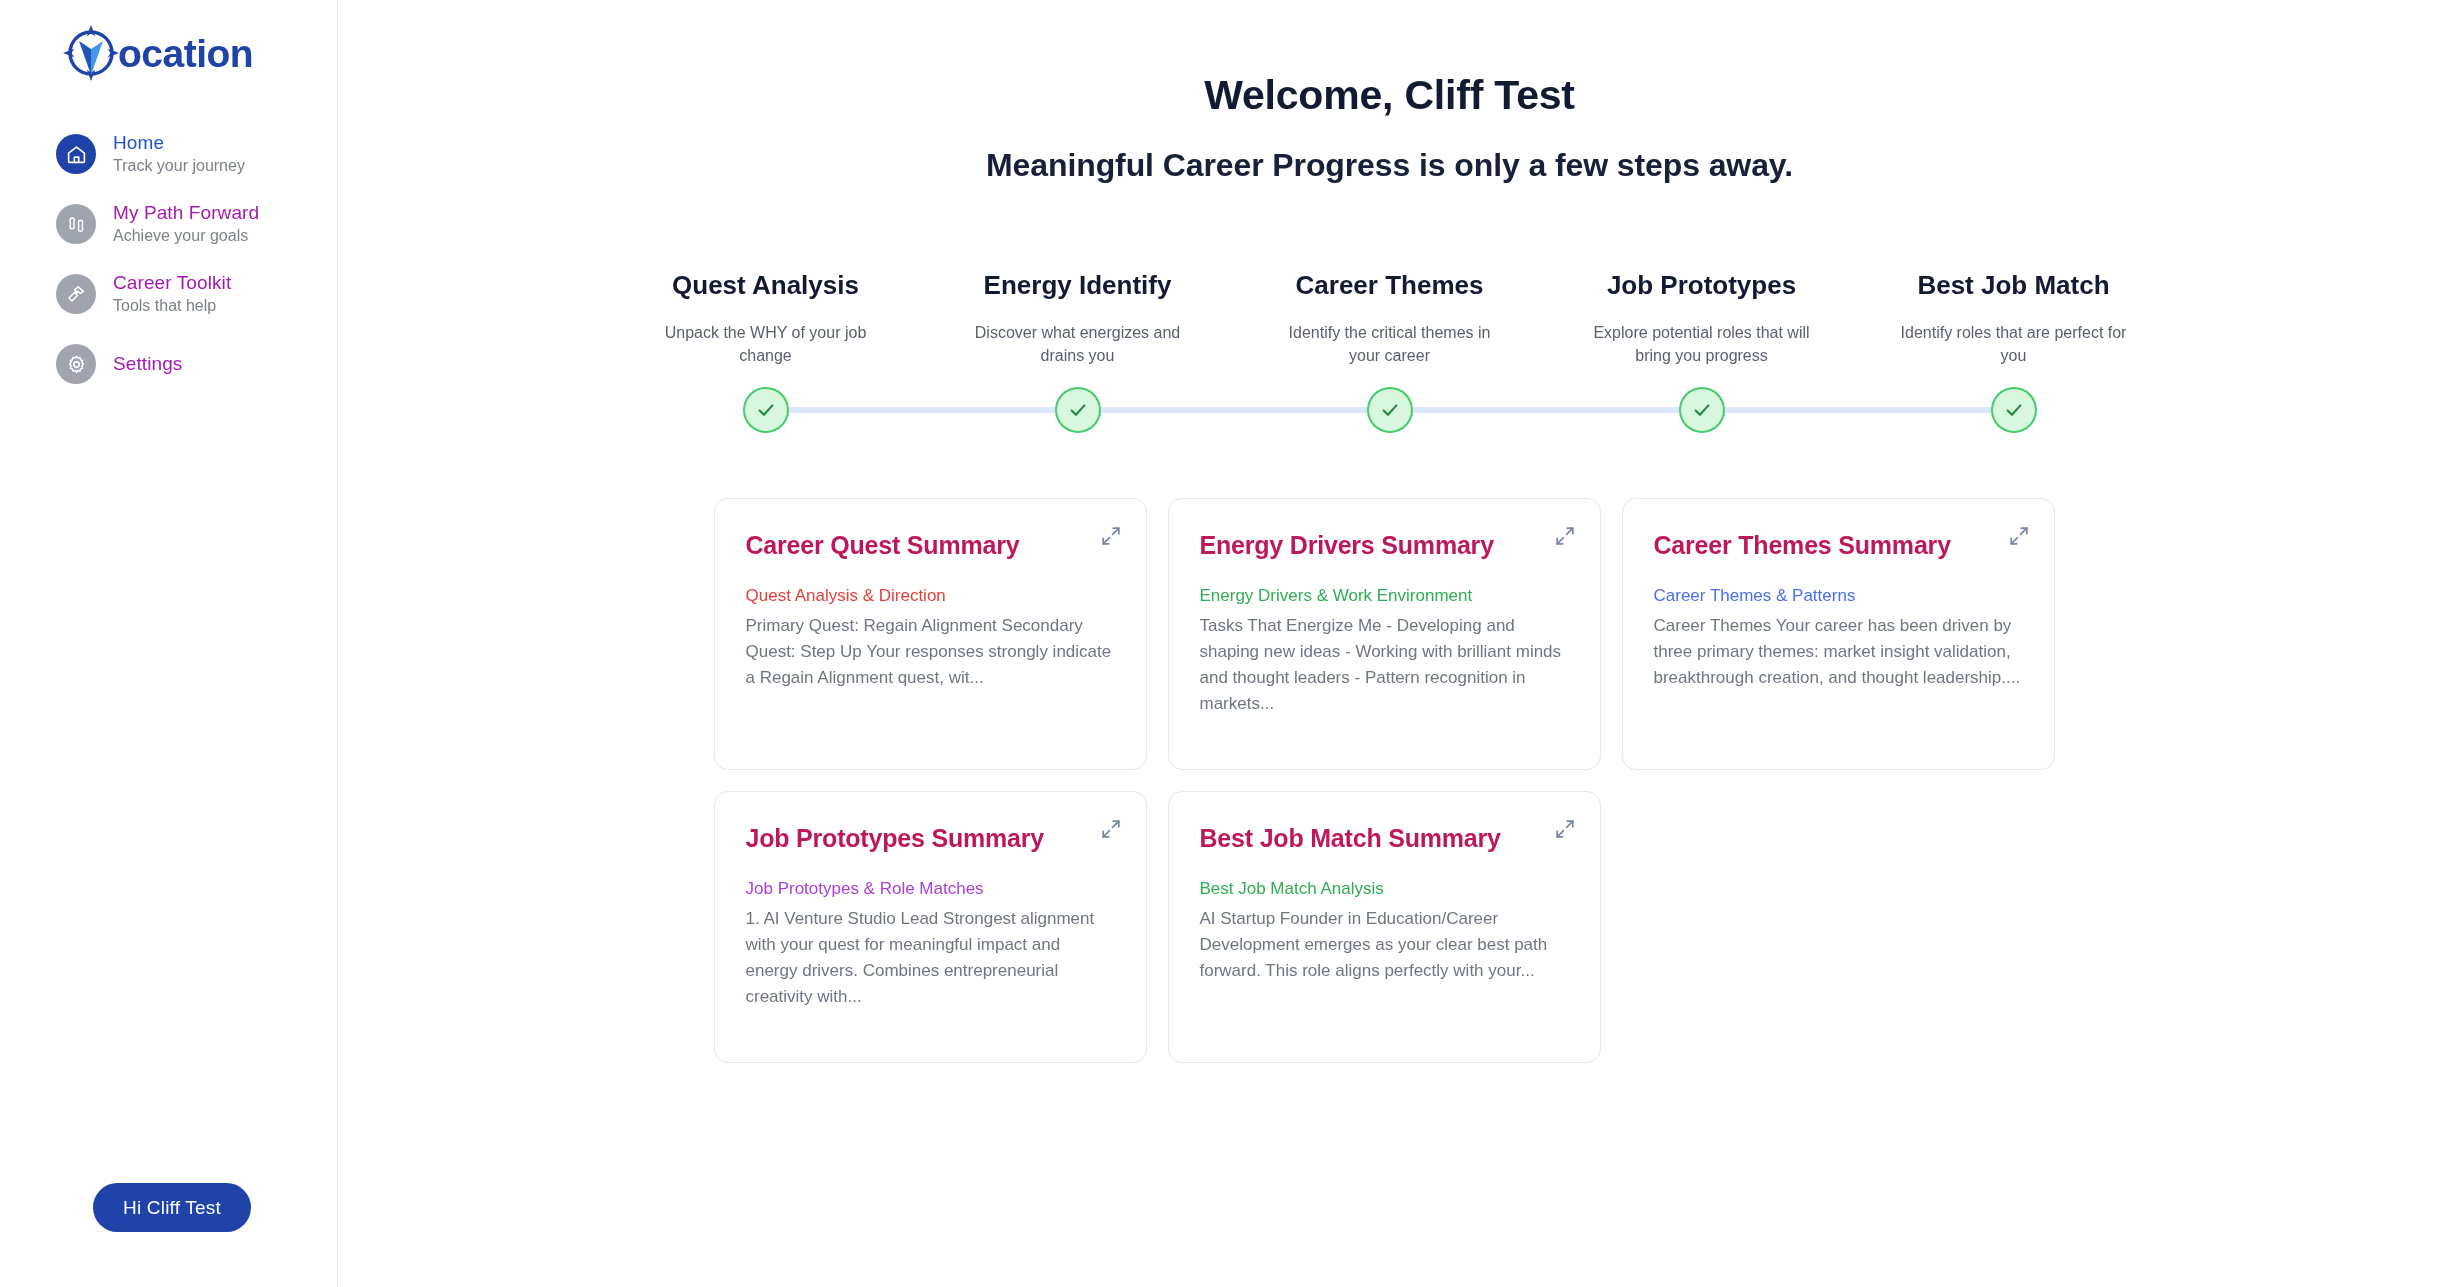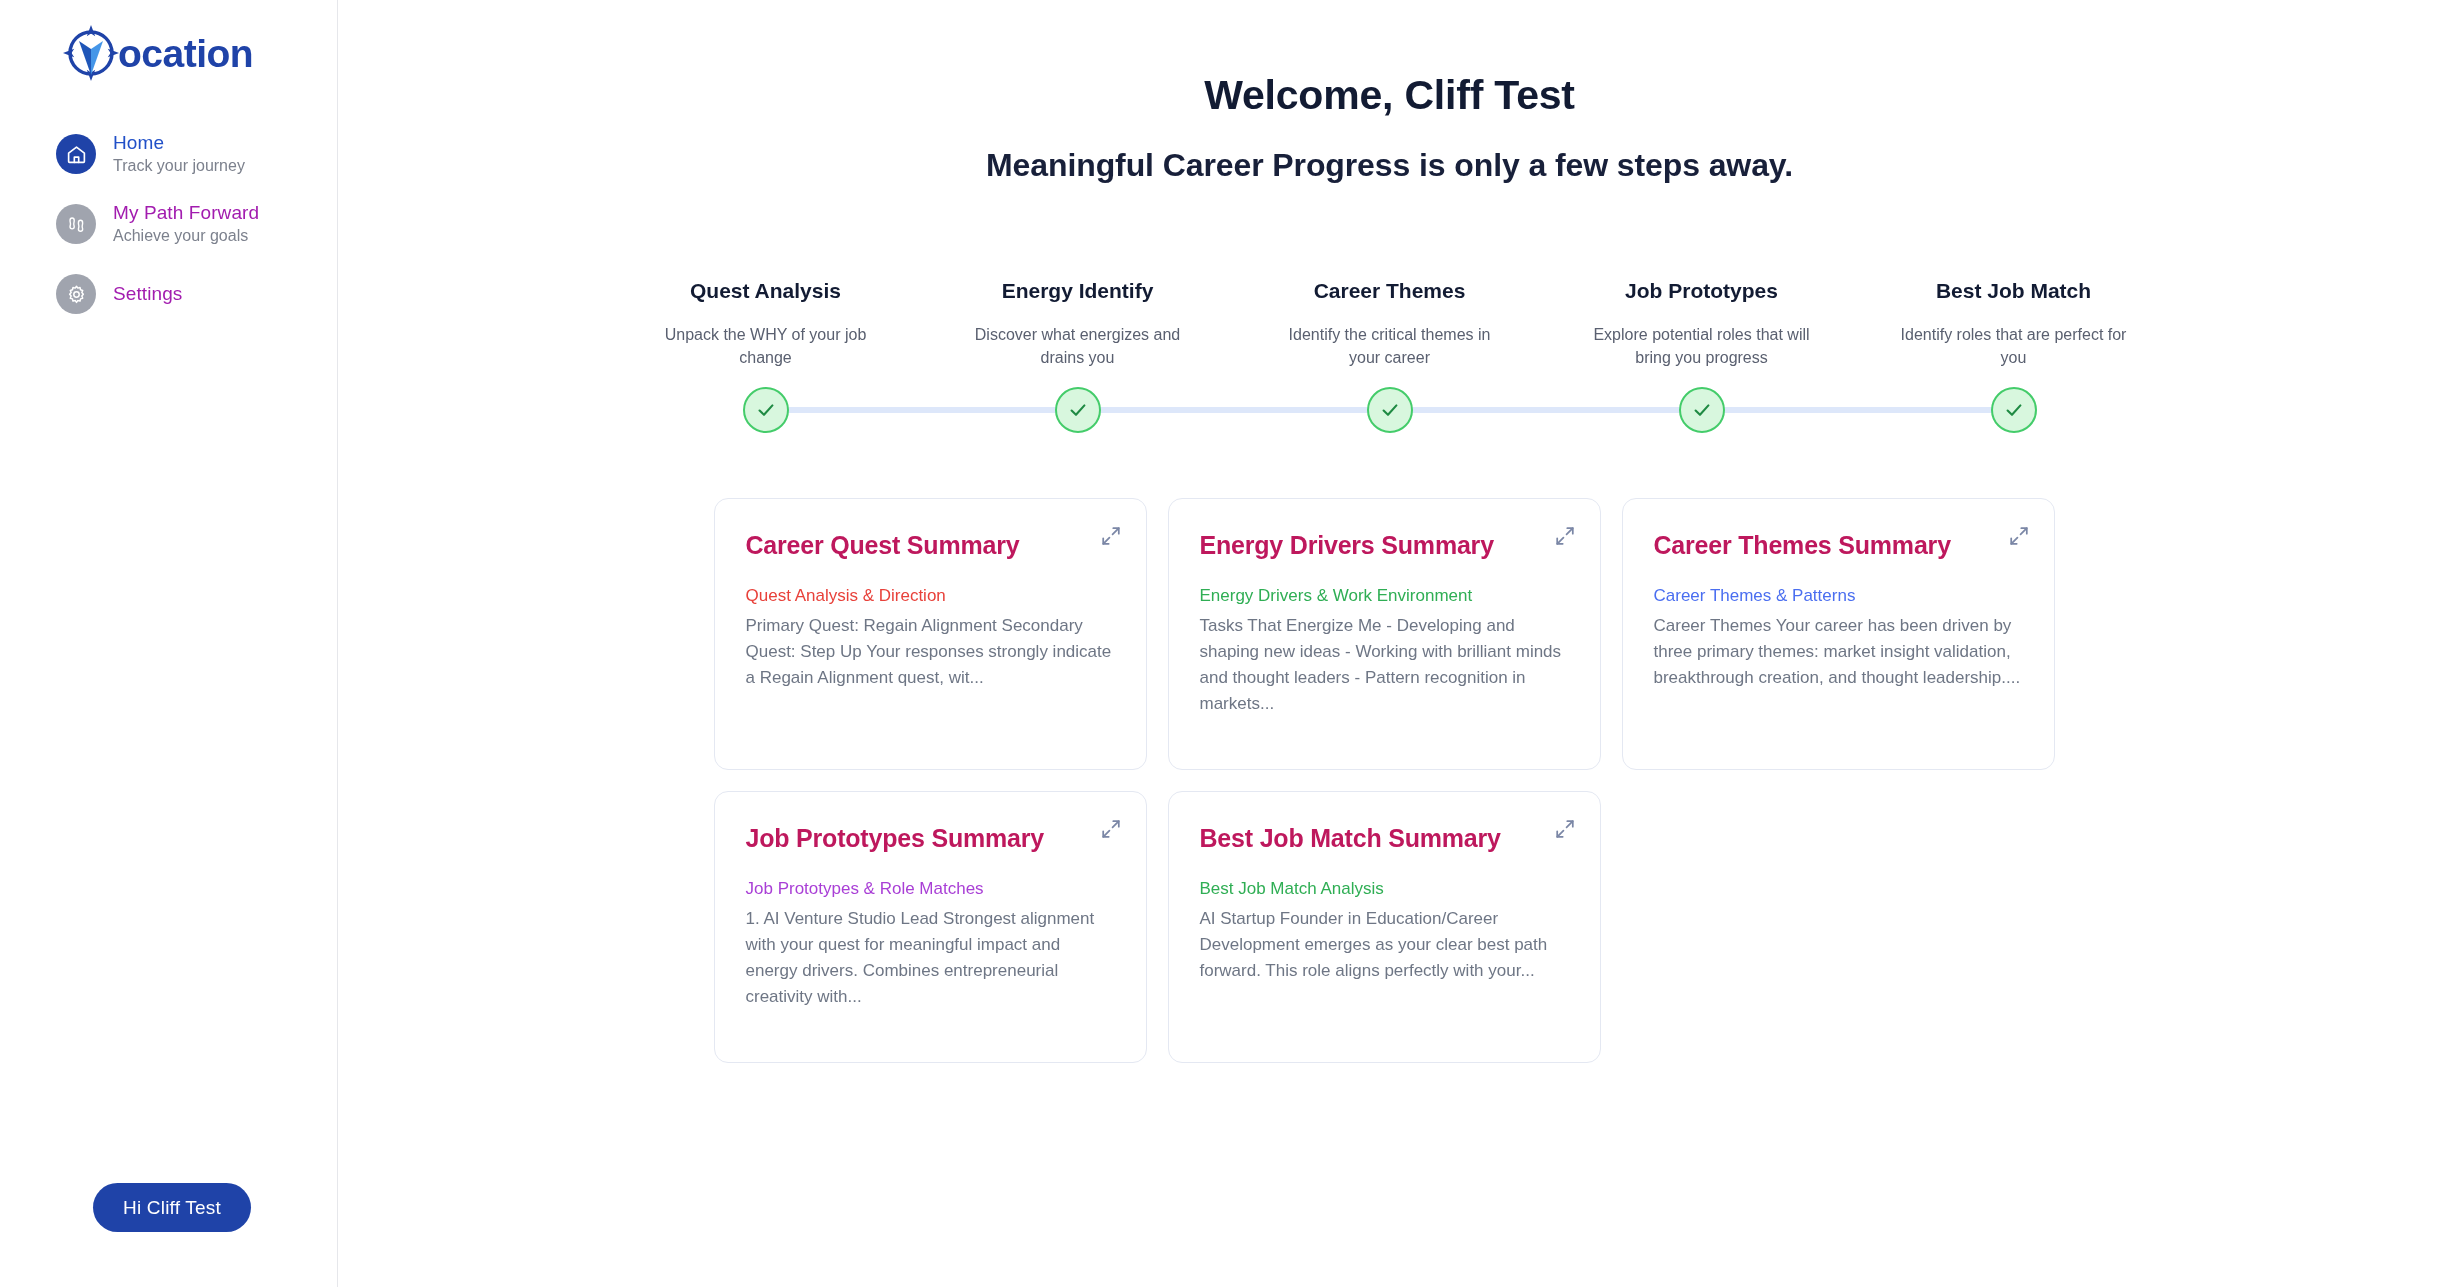--- a/index.html
+++ b/index.html
@@ -133,26 +133,25 @@
     width: 100%;
   }
   .step {
     flex: 1 1 0;
     position: relative;
     display: flex;
     flex-direction: column;
     align-items: center;
   }
   .step-label {
-    font-size: 21px;
+    font-size: 26px;
     font-weight: bold;
     color: #121b33;
     text-align: center;
     white-space: nowrap;
-    margin-top: 9px;
   }
   .step-desc {
     margin-top: 20px;
     font-size: 16px;
     color: #5a6070;
     text-align: center;
     line-height: 1.45;
     max-width: 232px;
   }
   .step-node-row {
@@ -287,20 +286,32 @@
             <path d="M7 4.5 c1.6 0 2.4 1.2 2.4 3 c0 1.6-.5 2.6-.5 4 c0 1.3.5 2 .5 3.2 c0 1.4-.9 2.3-2.4 2.3 c-1.5 0-2.4-.9-2.4-2.3 c0-1.2.5-1.9.5-3.2 c0-1.4-.5-2.4-.5-4 c0-1.8.8-3 2.4-3 z"></path>
             <path d="M16.6 7.2 c1.6 0 2.4 1.2 2.4 3 c0 1.6-.5 2.6-.5 4 c0 1.3.5 2 .5 3.2 c0 1.4-.9 2.3-2.4 2.3 c-1.5 0-2.4-.9-2.4-2.3 c0-1.2.5-1.9.5-3.2 c0-1.4-.5-2.4-.5-4 c0-1.8.8-3 2.4-3 z"></path>
           </svg>
         </span>
         <span class="nav-text">
           <span class="nav-title">My Path Forward</span>
           <span class="nav-sub">Achieve your goals</span>
         </span>
       </div>
 
+      <div class="nav-item">
+        <span class="nav-icon">
+          <svg width="22" height="22" viewBox="0 0 24 24" fill="none" stroke="#ffffff" stroke-width="1.7" stroke-linecap="round" stroke-linejoin="round">
+            <path d="M14.5 4.2 L20 9.2 L16.8 11.4 L14.2 9 L11.6 11.6 L13.6 13.6 L7.6 19.6 L4.4 16.4 L10.4 10.4 L12.2 12.2"></path>
+            <path d="M14.5 4.2 L10.4 7.5 L13.1 10.2"></path>
+          </svg>
+        </span>
+        <span class="nav-text">
+          <span class="nav-title">Career Toolkit</span>
+          <span class="nav-sub">Tools that help</span>
+        </span>
+      </div>
 
       <div class="nav-item">
         <span class="nav-icon">
           <svg width="21" height="21" viewBox="0 0 24 24" fill="none" stroke="#ffffff" stroke-width="1.7" stroke-linecap="round" stroke-linejoin="round">
             <circle cx="12" cy="12" r="3.1"></circle>
             <path d="M12 2.6 l1.5 2.1 2.5-.7 .6 2.6 2.5 .8-1 2.4 1.7 2-1.7 2 1 2.4-2.5 .8-.6 2.6-2.5-.7-1.5 2.1-1.5-2.1-2.5 .7-.6-2.6-2.5-.8 1-2.4-1.7-2 1.7-2-1-2.4 2.5-.8 .6-2.6 2.5 .7 Z"></path>
           </svg>
         </span>
         <span class="nav-text">
           <span class="nav-title">Settings</span>

